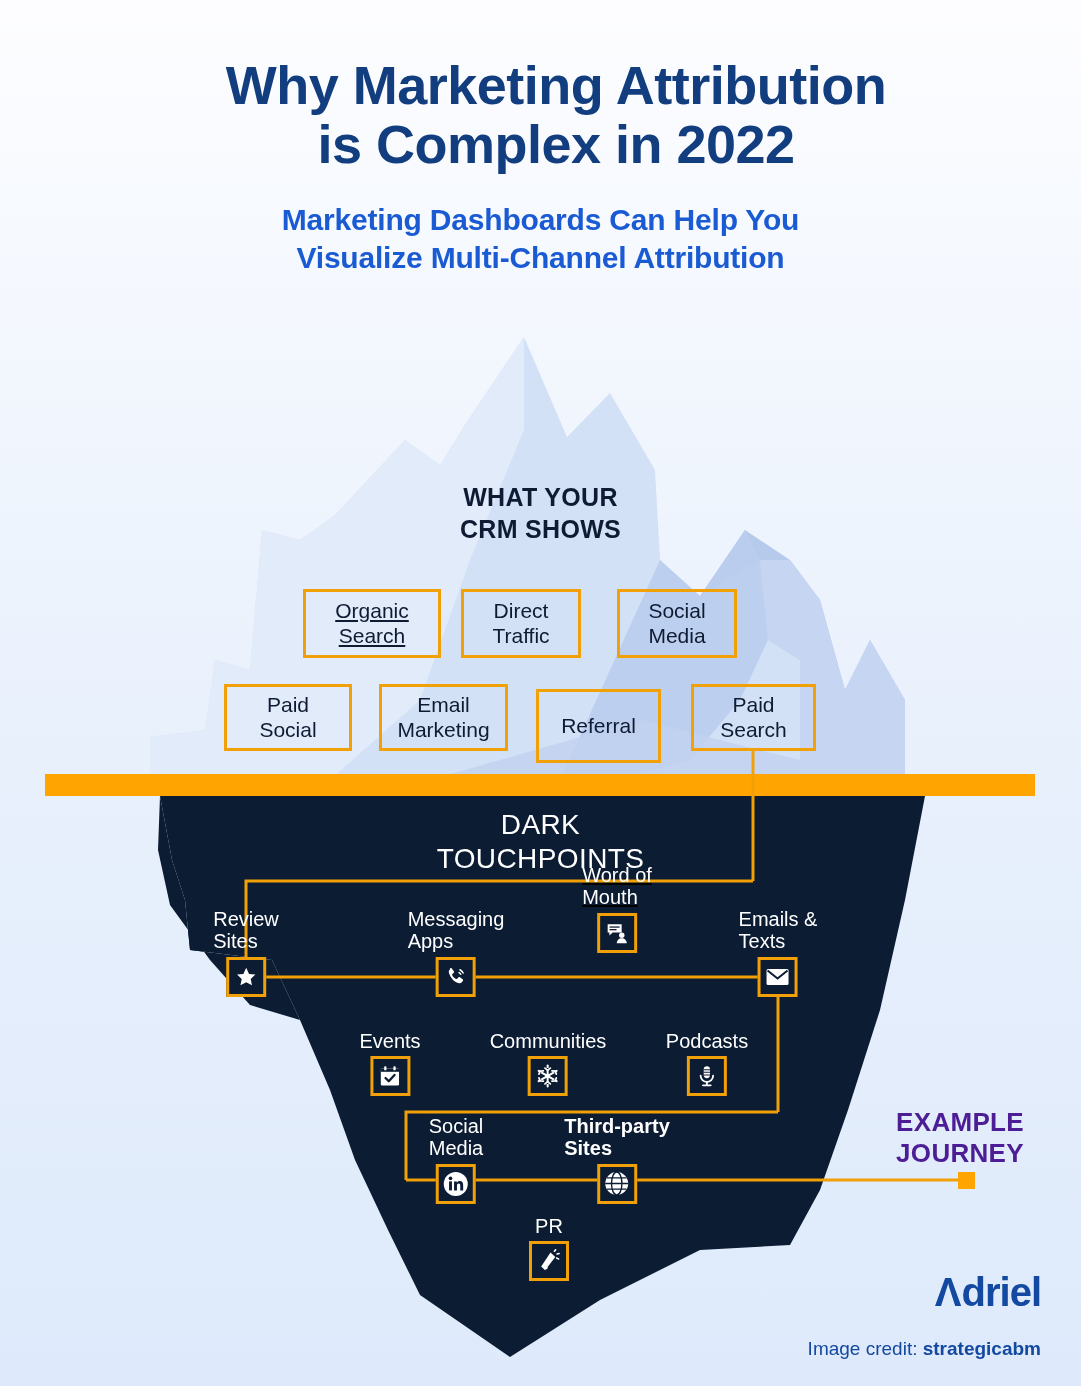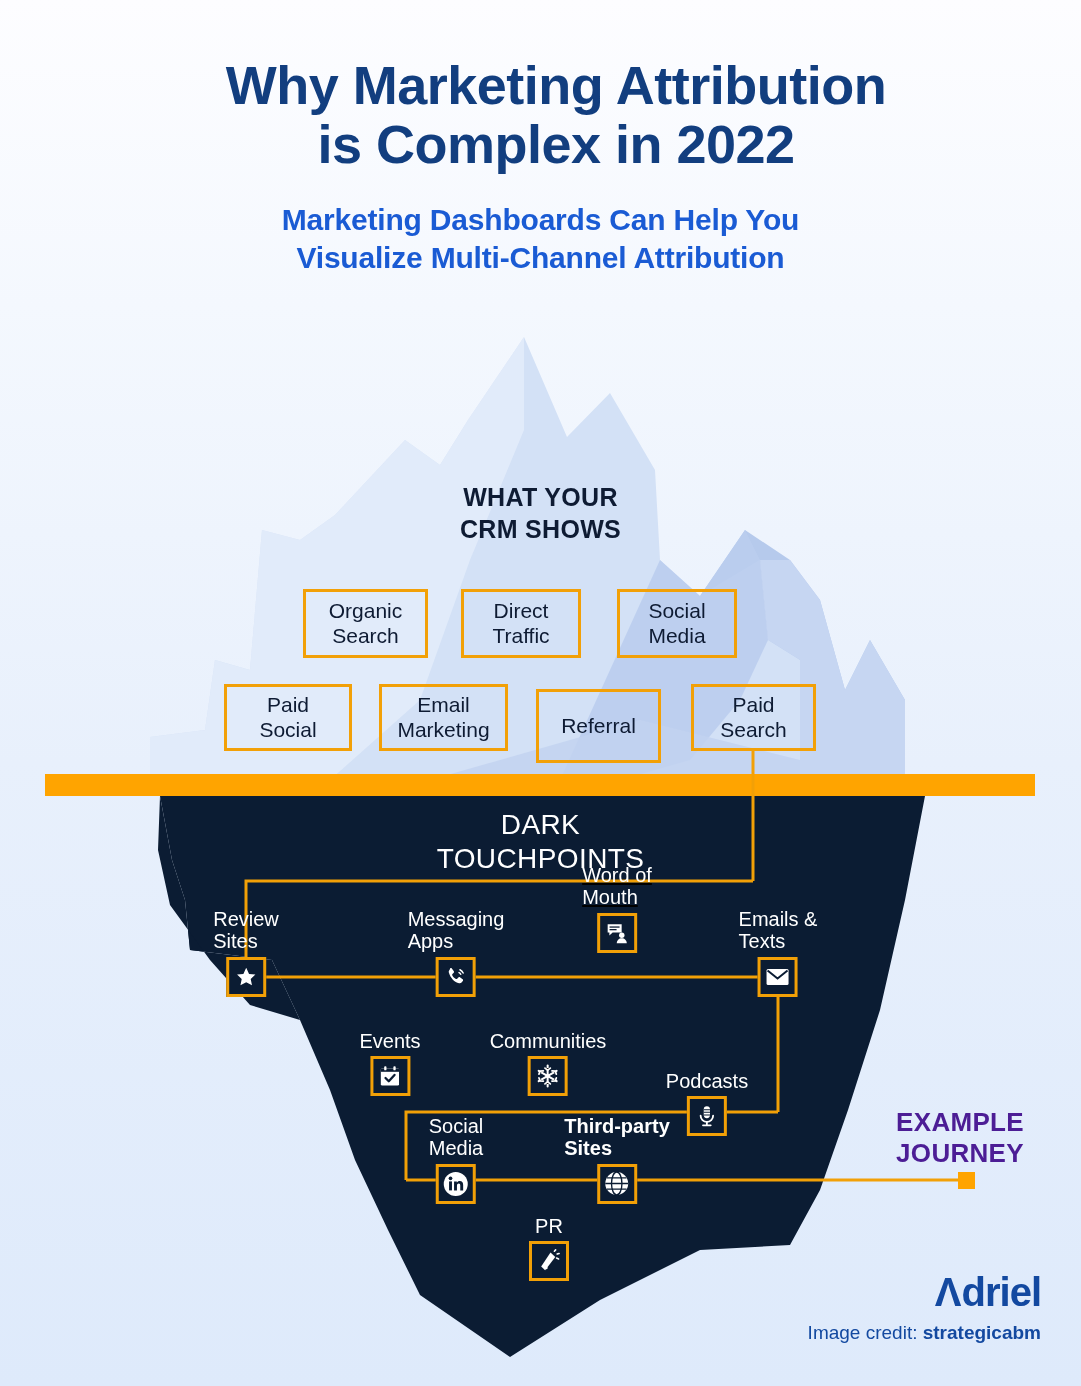--- a/index.html
+++ b/index.html
@@ -63,21 +63,21 @@
     letter-spacing:0.3px; white-space:pre-line;
   }
 
   
   #brand { position:absolute; right:40px; top:1272px; text-align:right; }
   #logo {
     font-size:40px; font-weight:bold; color:#1349A0; letter-spacing:-1px;
     line-height:1; display:flex; align-items:baseline; justify-content:flex-end;
   }
   #logo .lam { display:inline-block; margin-right:1px; }
-  #credit { margin-top:10px; font-size:19px; color:#1349A0; }
+  #credit { margin-top:26px; font-size:19px; color:#1349A0; }
   #credit b { font-weight:bold; }
 </style>
 </head>
 <body>
 
 <svg id="stage" viewBox="0 0 1081 1386">
 
   <polygon fill="#D3E1F6" points="524,337 567,437 610,393 655,470 660,560 700,596 760,560 768,640 800,660 800,780 150,780 150,737 205,730 215,660 250,670 262,530 300,540 335,515 405,440 440,465 468,420"></polygon>
 
   <polygon fill="#E5EEFB" opacity="0.75" points="524,337 468,420 440,465 405,440 335,515 300,540 262,530 250,670 215,660 205,730 150,737 150,780 330,780 420,700 470,560 524,430"></polygon>
@@ -112,21 +112,21 @@
 <div id="header">
   <div id="title">Why Marketing Attribution
 is Complex in 2022</div>
   <div id="subtitle">Marketing Dashboards Can Help You
 Visualize Multi-Channel Attribution</div>
 </div>
 
 <div class="layer" id="crm-heading">WHAT YOUR
 CRM SHOWS</div>
 
-<div class="crm-box" style="left:303px; top:589px; width:125px; height:69px;">
+<div class="crm-box" style="left:303px; top:589px; width:138px; height:69px;text-decoration:underline;">
   <span>Organic
 Search</span>
 </div>
 <div class="crm-box" style="left:461px; top:589px; width:120px; height:69px;">
   <span>Direct
 Traffic</span>
 </div>
 <div class="crm-box" style="left:617px; top:589px; width:120px; height:69px;">
   <span>Social
 Media</span>
@@ -217,21 +217,21 @@
       </g>
       <g stroke="#fff" stroke-width="1.7" stroke-linecap="round">
         <path d="M9.3 4.1 12 6.2 14.7 4.1M9.3 19.9 12 17.8 14.7 19.9"></path>
         <path d="M3.3 10.1 4.5 7.1 7.7 6.8M20.7 13.9 19.5 16.9 16.3 17.2"></path>
         <path d="M16.3 6.8 19.5 7.1 20.7 10.1M7.7 17.2 4.5 16.9 3.3 13.9"></path>
       </g>
       <circle fill="#fff" cx="12" cy="12" r="2.1"></circle>
     </svg>
   </div>
 </div>
-<div class="tp" style="left:707px; top:1070px; transform:translateX(-50%);">
+<div class="tp" style="left:707px; top:1030px; transform:translateX(-50%);">
   <div class="tp-label">Podcasts</div>
   <div class="tp-icon">
     <svg width="22" height="24" viewBox="0 0 24 24">
       <rect fill="#fff" x="8.6" y="1.4" width="6.8" height="13" rx="3.4"></rect>
       <g stroke="#0B1C33" stroke-width="1.1">
         <line x1="8.6" y1="5.2" x2="15.4" y2="5.2"></line>
         <line x1="8.6" y1="8" x2="15.4" y2="8"></line>
         <line x1="8.6" y1="10.8" x2="15.4" y2="10.8"></line>
       </g>
       <path fill="none" stroke="#fff" stroke-width="2" stroke-linecap="round" d="M5.2 11.6a6.8 6.8 0 0 0 13.6 0"></path>

